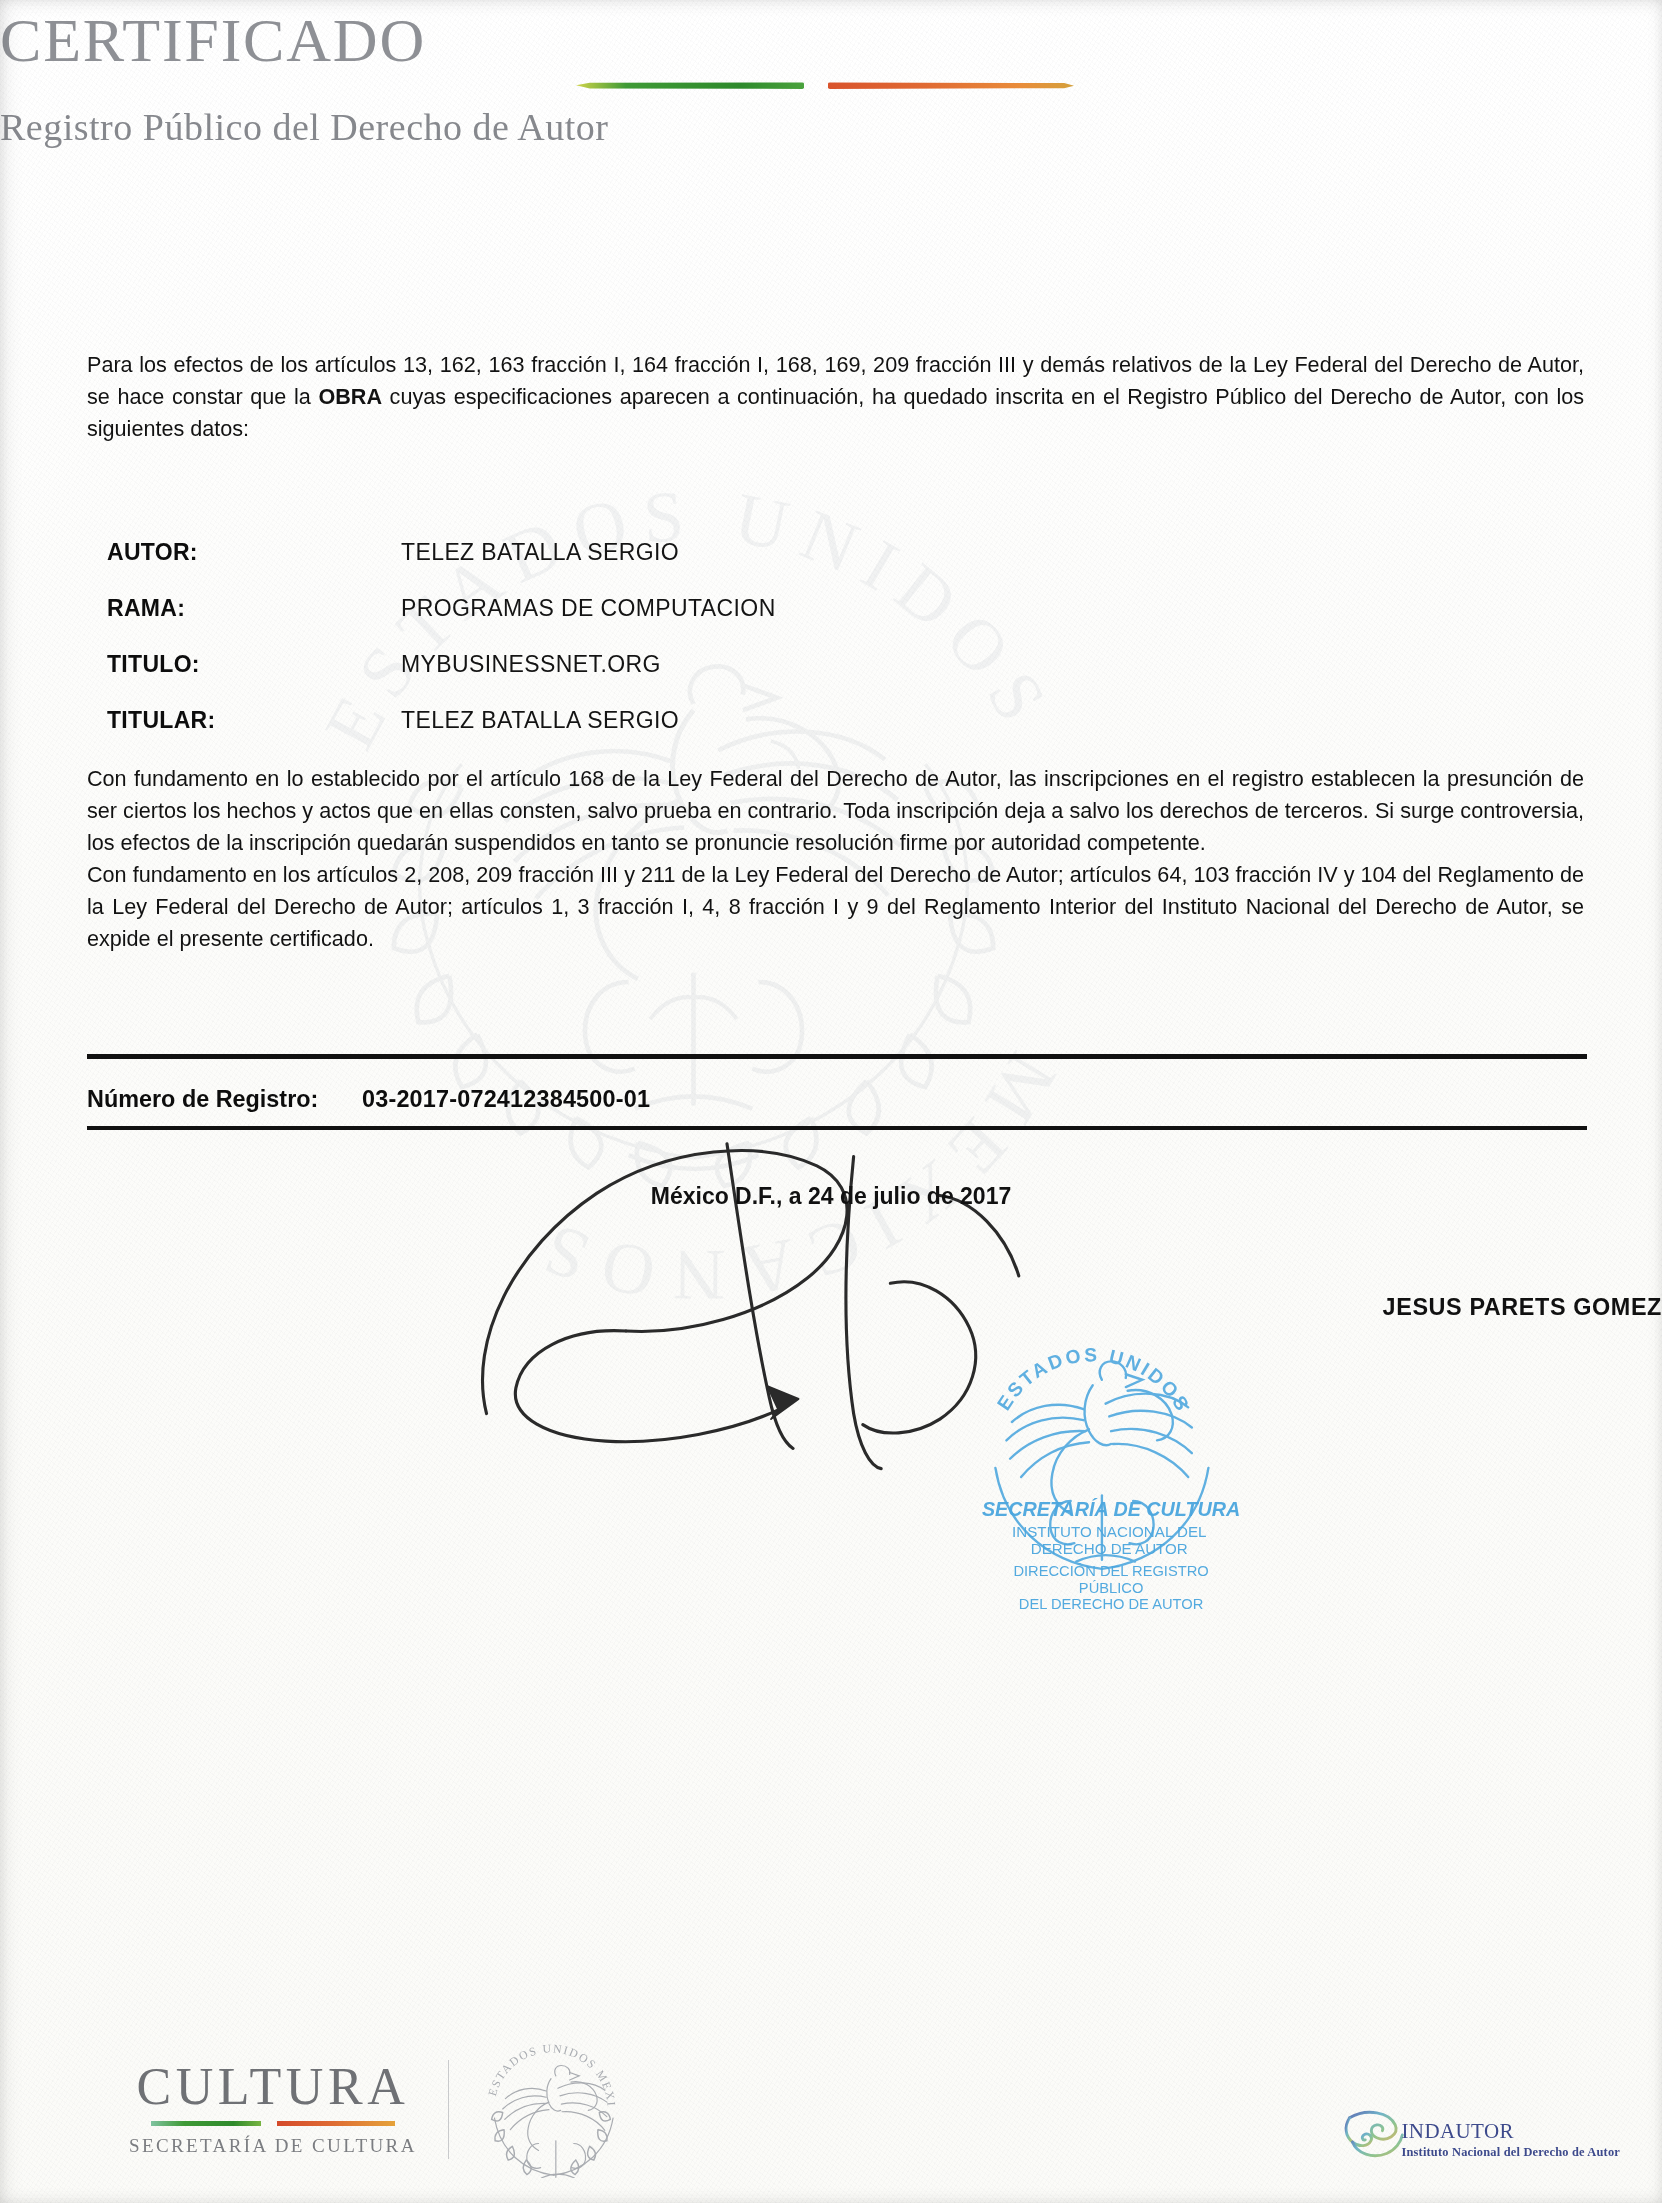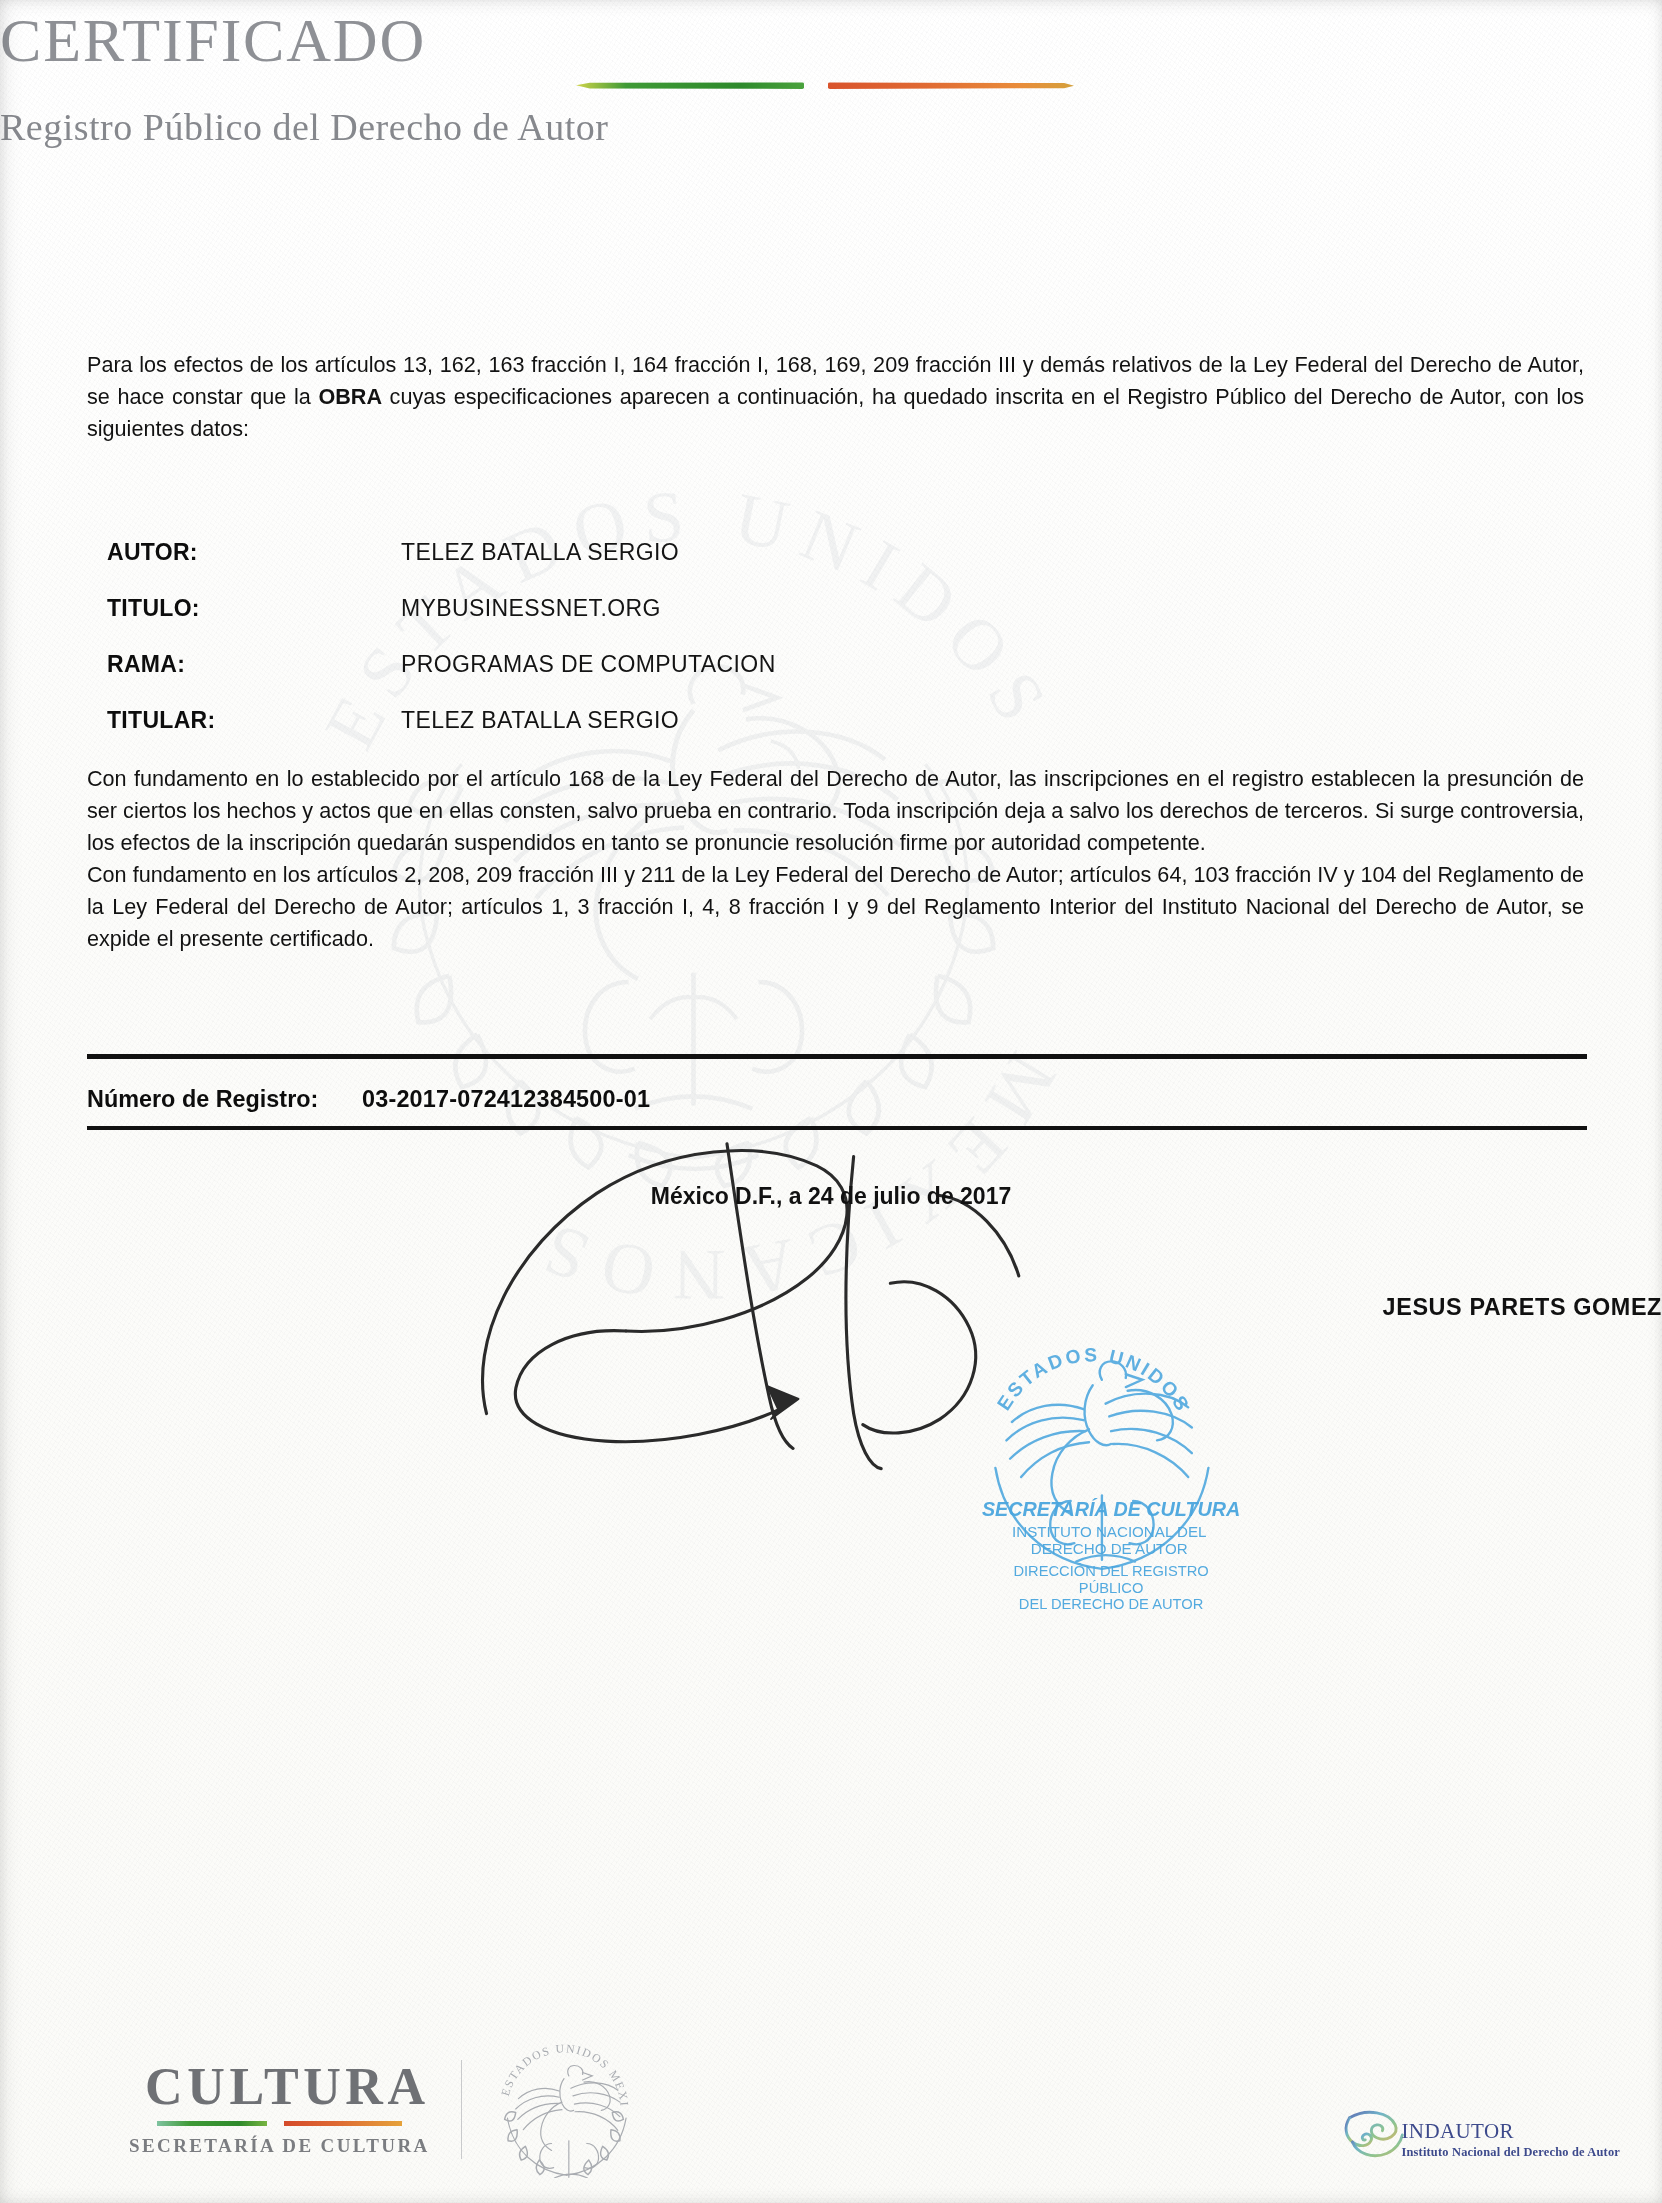--- a/index.html
+++ b/index.html
@@ -229,21 +229,21 @@
     bottom: 0;
     height: 230px;
   }
   .footer-left {
     position: absolute;
     left: 129px;
     bottom: 26px;
     display: flex;
     align-items: center;
   }
-  .cultura-block { text-align: right; font-weight: bold; }
+  .cultura-block { text-align: center; }
   .cultura-word {
     font-family: "Liberation Serif", serif;
     font-size: 52px;
     color: #6f7175;
     letter-spacing: 4.6px;
     line-height: 1;
   }
   .cultura-rules {
     display: flex;
     justify-content: center;
@@ -390,26 +390,26 @@
   <div class="content">
 
     <p class="just intro"><span>Para los efectos de los artículos  13, 162, 163 fracción I, 164 fracción I, 168, 169, 209 fracción III y demás relativos de la Ley Federal del Derecho de Autor, se hace constar que la </span><b>OBRA</b><span> cuyas especificaciones aparecen a continuación, ha quedado inscrita en el Registro Público del Derecho de Autor, con los siguientes  datos:</span></p>
 
     <div class="fields">
       <div class="field-row">
         <div class="field-label">AUTOR:</div>
         <div class="field-value">TELEZ BATALLA SERGIO</div>
       </div>
       <div class="field-row">
+        <div class="field-label">RAMA:</div>
+        <div class="field-value">PROGRAMAS DE COMPUTACION</div>
+      </div>
+      <div class="field-row">
         <div class="field-label">TITULO:</div>
         <div class="field-value">MYBUSINESSNET.ORG</div>
-      </div>
-      <div class="field-row">
-        <div class="field-label">RAMA:</div>
-        <div class="field-value">PROGRAMAS DE COMPUTACION</div>
       </div>
       <div class="field-row">
         <div class="field-label">TITULAR:</div>
         <div class="field-value">TELEZ BATALLA SERGIO</div>
       </div>
     </div>
 
     <p class="just legal1">Con fundamento en lo establecido por el artículo 168 de la Ley Federal del Derecho de Autor, las inscripciones en el registro establecen la presunción de ser ciertos los hechos y actos que en ellas consten, salvo prueba en contrario. Toda inscripción deja a salvo los derechos de terceros. Si surge controversia, los efectos de la inscripción quedarán suspendidos en tanto se pronuncie resolución firme por autoridad competente.</p>
     <p class="just legal2">Con fundamento en los artículos 2, 208, 209 fracción III y 211 de la Ley Federal del Derecho de Autor; artículos 64, 103 fracción IV y 104 del Reglamento de la Ley Federal del Derecho de Autor; artículos 1,  3 fracción I, 4, 8 fracción I y 9 del Reglamento Interior del Instituto Nacional del Derecho de Autor, se expide el presente certificado.</p>
   </div>

